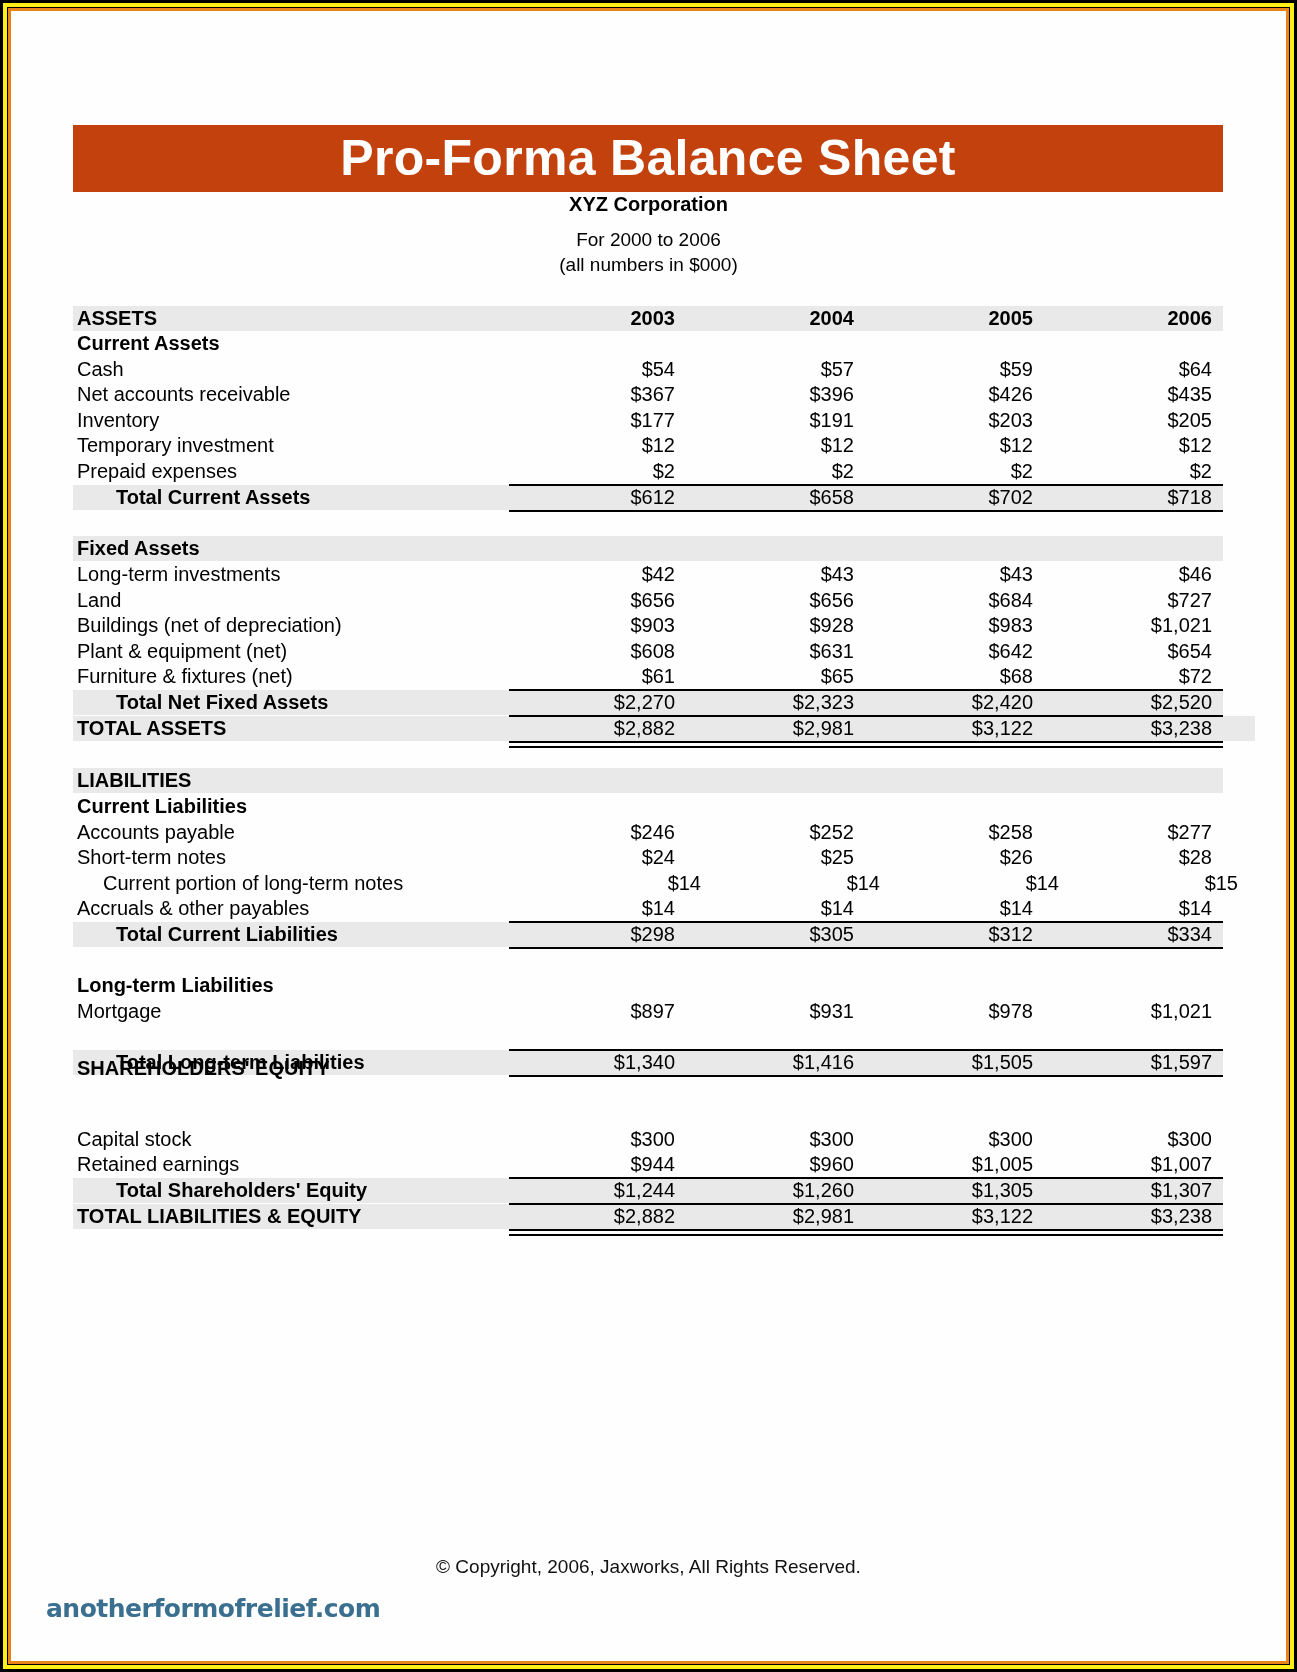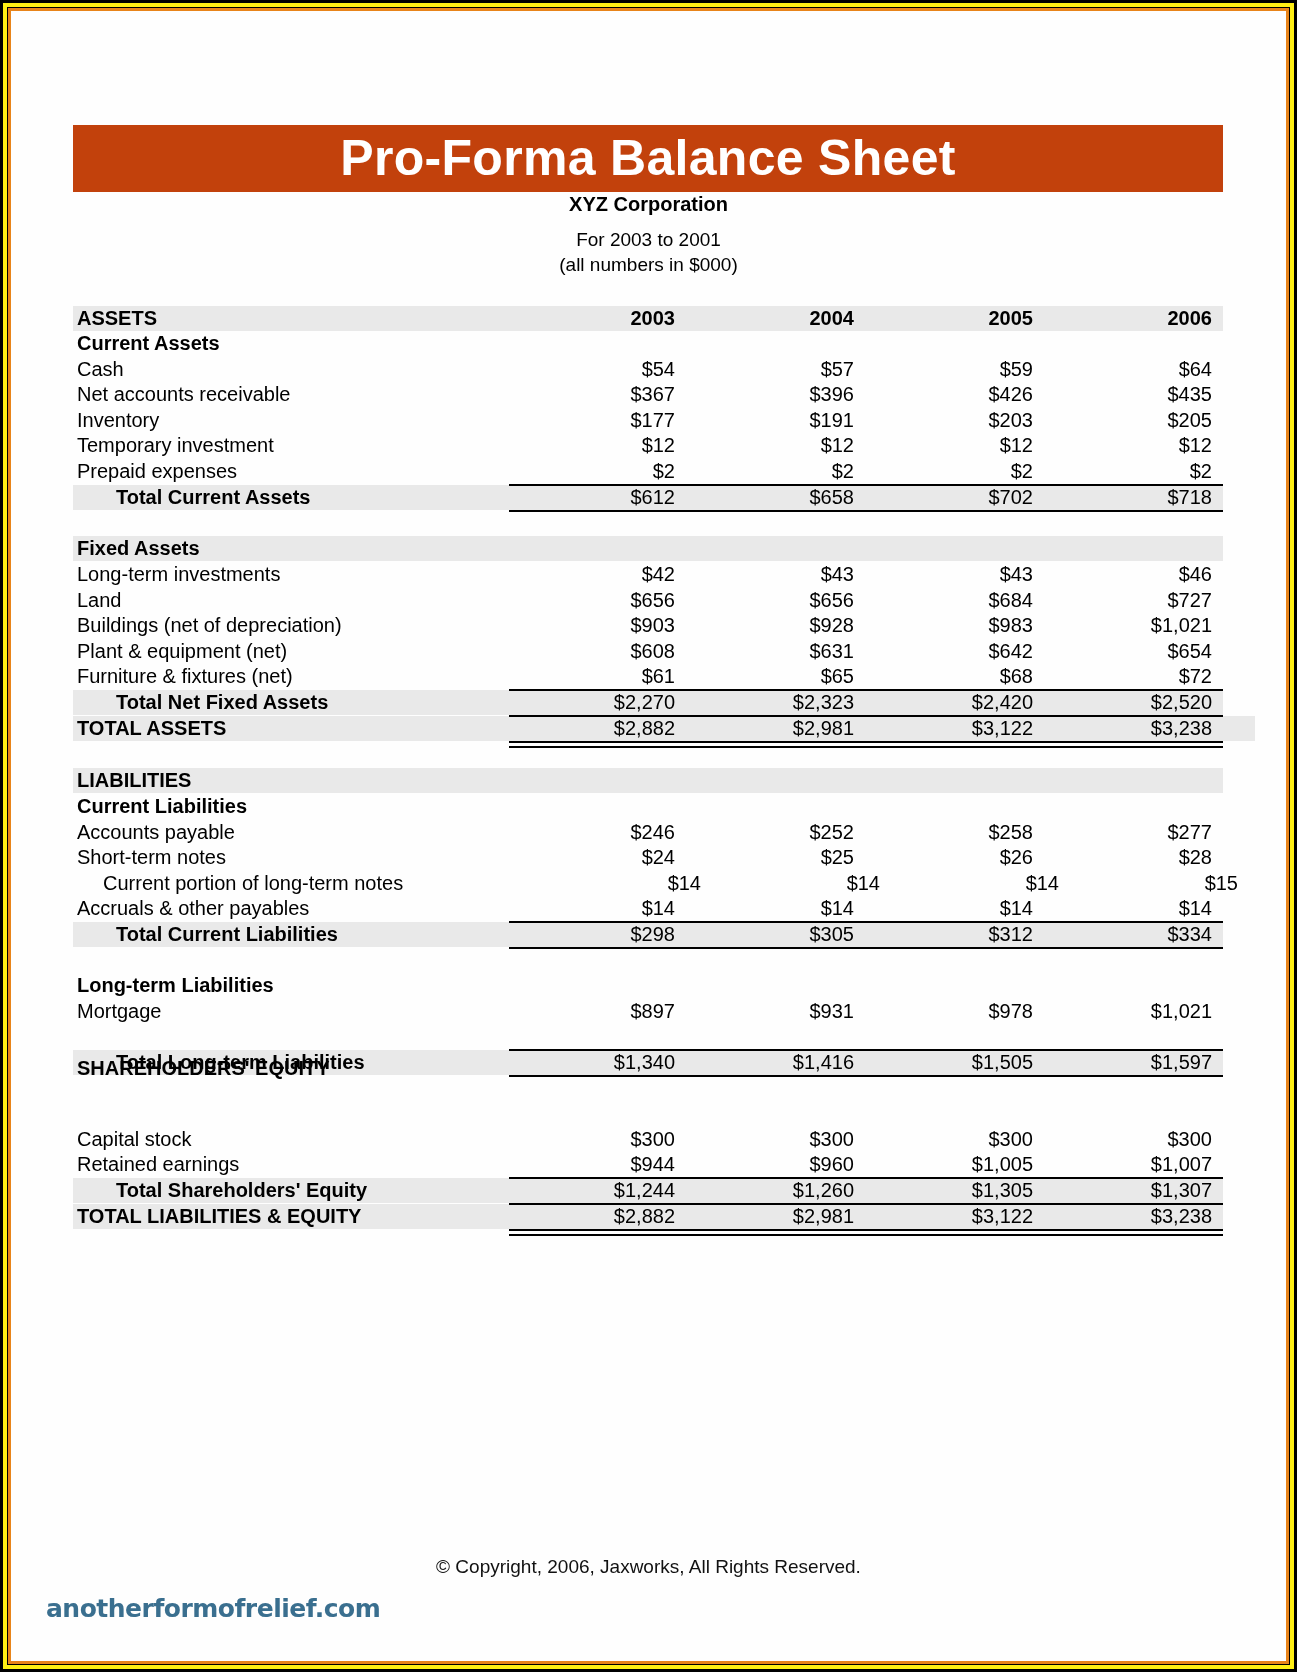--- a/index.html
+++ b/index.html
@@ -37,21 +37,21 @@
 </head>
 <body>
 
 <div class="frame-yellow"></div>
 <div class="frame-black2"></div>
 <div class="frame-orange"></div>
 <div class="page"></div>
 
 <div class="title-bar">Pro-Forma Balance Sheet</div>
 <div class="company">XYZ Corporation</div>
-<div class="subtitle" style="top:229px;">For 2003 to 2001</div>
+<div class="subtitle" style="top:229px;">For 2000 to 2006</div>
 <div class="subtitle" style="top:254px;">(all numbers in $000)</div>
 
 <div class="sheet" id="sheet">
   <div class="row shade" style="top:306px;">
     <span class="label bold">ASSETS</span>
     <span class="val v0 bold">2003</span>
     <span class="val v1 bold">2004</span>
     <span class="val v2 bold">2005</span>
     <span class="val v3 bold">2006</span>
   </div>

